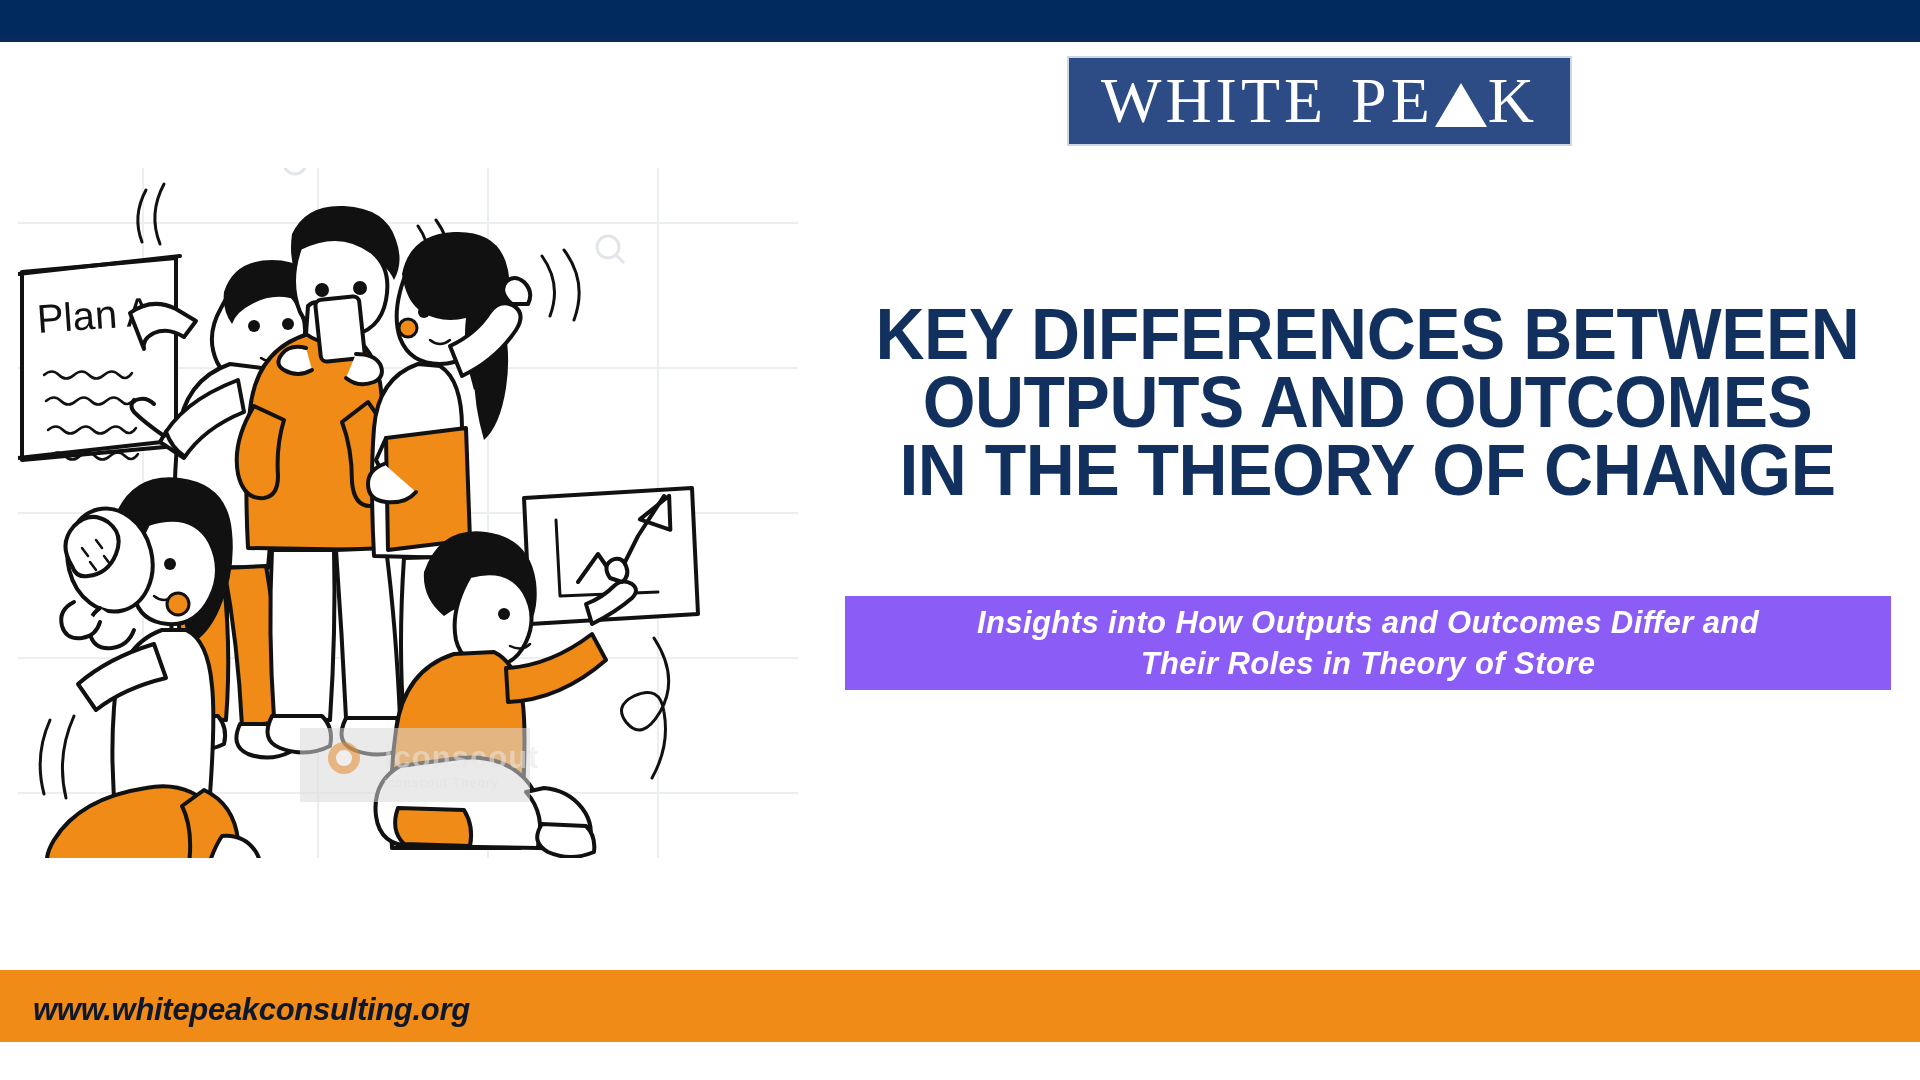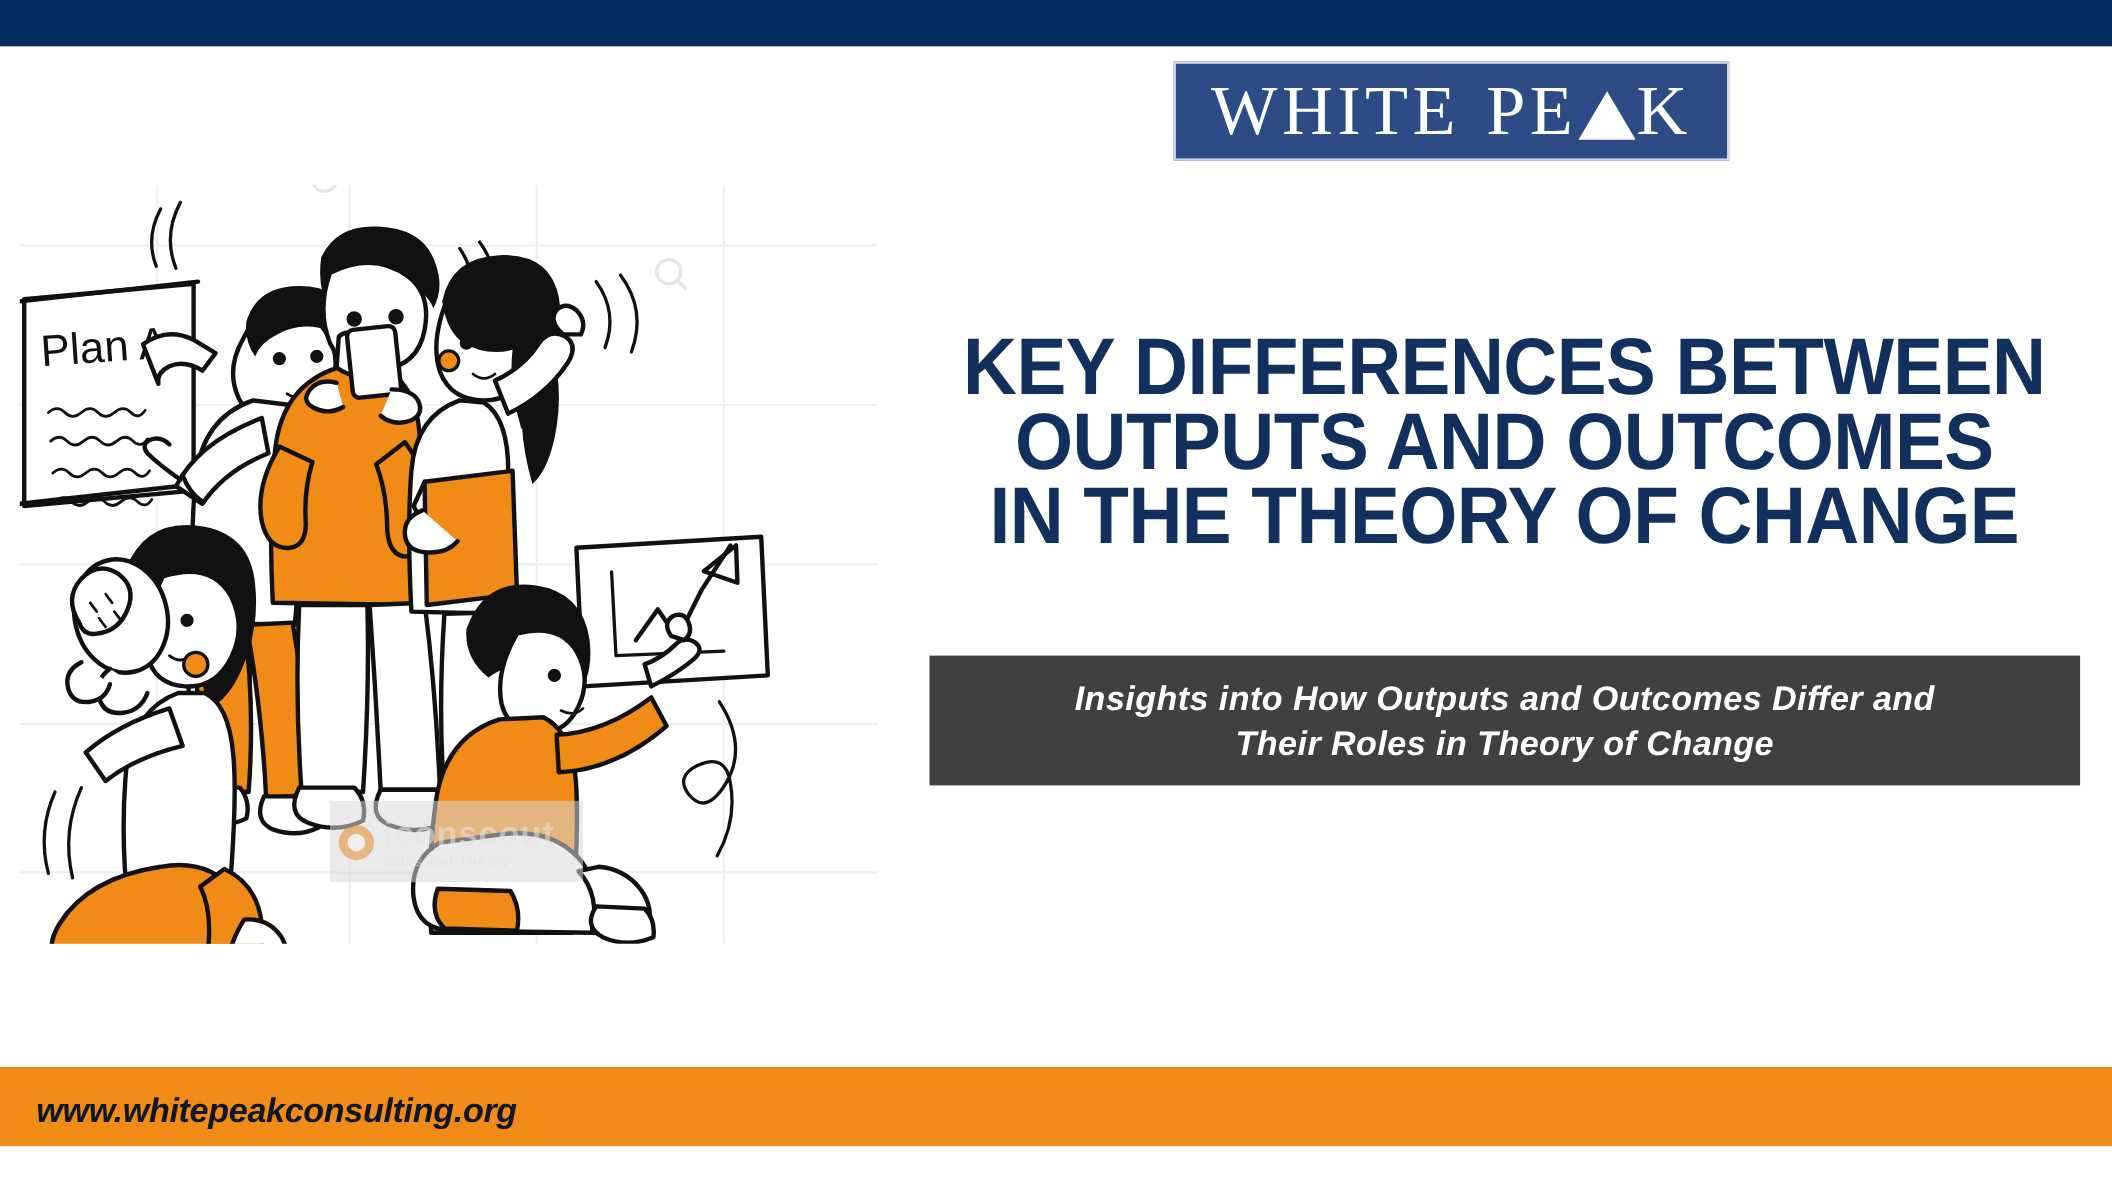--- a/index.html
+++ b/index.html
@@ -58,22 +58,22 @@
     font-weight:bold;
     font-size:73px;
     line-height:0.93;
     letter-spacing:-0.5px;
     transform:scaleX(0.93);
     transform-origin:center top;
   }
   .headline .hl{display:block;white-space:nowrap;}
 
   .subbanner{
-    position:absolute;left:845px;top:596px;width:1046px;height:118px;
-    background:#404040;
+    position:absolute;left:845px;top:596px;width:1046px;height:94px;
+    background:#8b5cf6;
     display:flex;align-items:center;justify-content:center;
   }
   .subbanner-text{
     color:#ffffff;
     font-family:"Liberation Sans", sans-serif;
     font-weight:bold;font-style:italic;
     font-size:31px;line-height:1.33;
     text-align:center;
     letter-spacing:.4px;
     padding:0 28px;
@@ -92,22 +92,22 @@
     font-size:31px;letter-spacing:-0.3px;
   }
 
   
   .illus{
     position:absolute;left:18px;top:168px;width:780px;height:690px;
   }
   .illus svg{display:block;width:780px;height:690px;}
 
   .watermark{
-    position:absolute;left:308px;top:742px;
-    display:flex;align-items:center;gap:9px;
+    position:absolute;left:328px;top:742px;
+    display:flex;gap:24px;
     opacity:.55;pointer-events:none;
   }
   .wm-ring{
     width:32px;height:32px;border-radius:50%;
     border:8px solid #e38b2e;box-sizing:border-box;
     background:#f6f3f0;
   }
   .wm-txt{display:flex;flex-direction:column;line-height:1;}
   .wm-main{color:#e9e6e2;font-size:31px;font-weight:bold;letter-spacing:1px;}
   .wm-sub{color:#e3ded8;font-size:13px;letter-spacing:1px;margin-top:3px;}
@@ -136,21 +136,21 @@
 
   <div class="headline">
     <span class="hl">KEY DIFFERENCES BETWEEN</span>
     <span class="hl">OUTPUTS AND OUTCOMES</span>
     <span class="hl">IN THE THEORY OF CHANGE</span>
   </div>
 
   <div class="subbanner">
     <div class="subbanner-text">
       <span>Insights into How Outputs and Outcomes Differ and</span><br>
-      <span>Their Roles in Theory of Change</span>
+      <span>Their Roles in Theory of Store</span>
     </div>
   </div>
 
   <div class="illus">
     <svg viewBox="0 0 780 690" xmlns="http://www.w3.org/2000/svg" aria-hidden="true">
       <defs>
         <style>
           .ln{fill:none;stroke:#111;stroke-width:4;stroke-linecap:round;stroke-linejoin:round;}
           .ln2{fill:none;stroke:#111;stroke-width:3;stroke-linecap:round;stroke-linejoin:round;}
           .thin{fill:none;stroke:#111;stroke-width:2.5;stroke-linecap:round;stroke-linejoin:round;}

